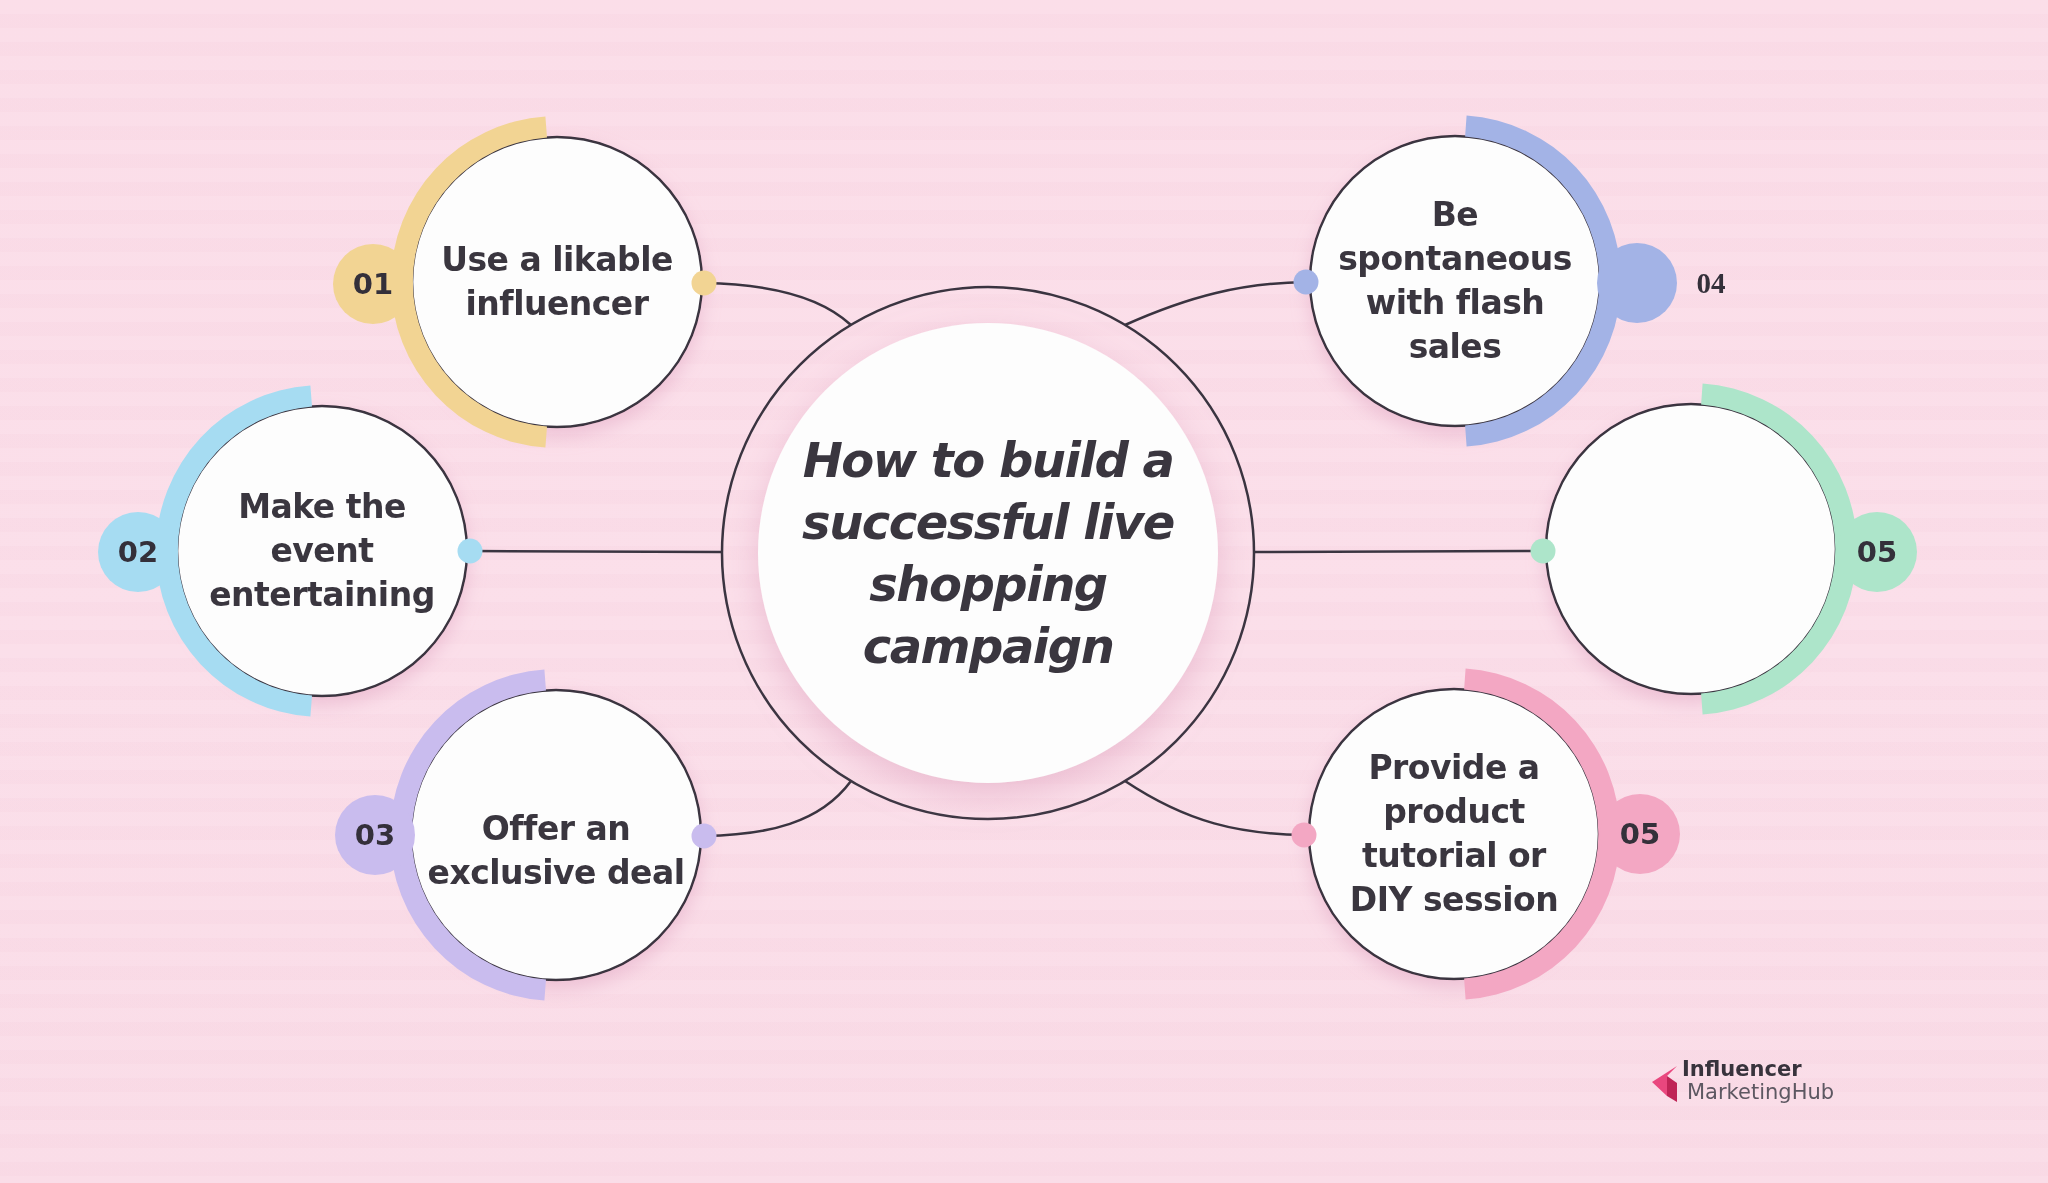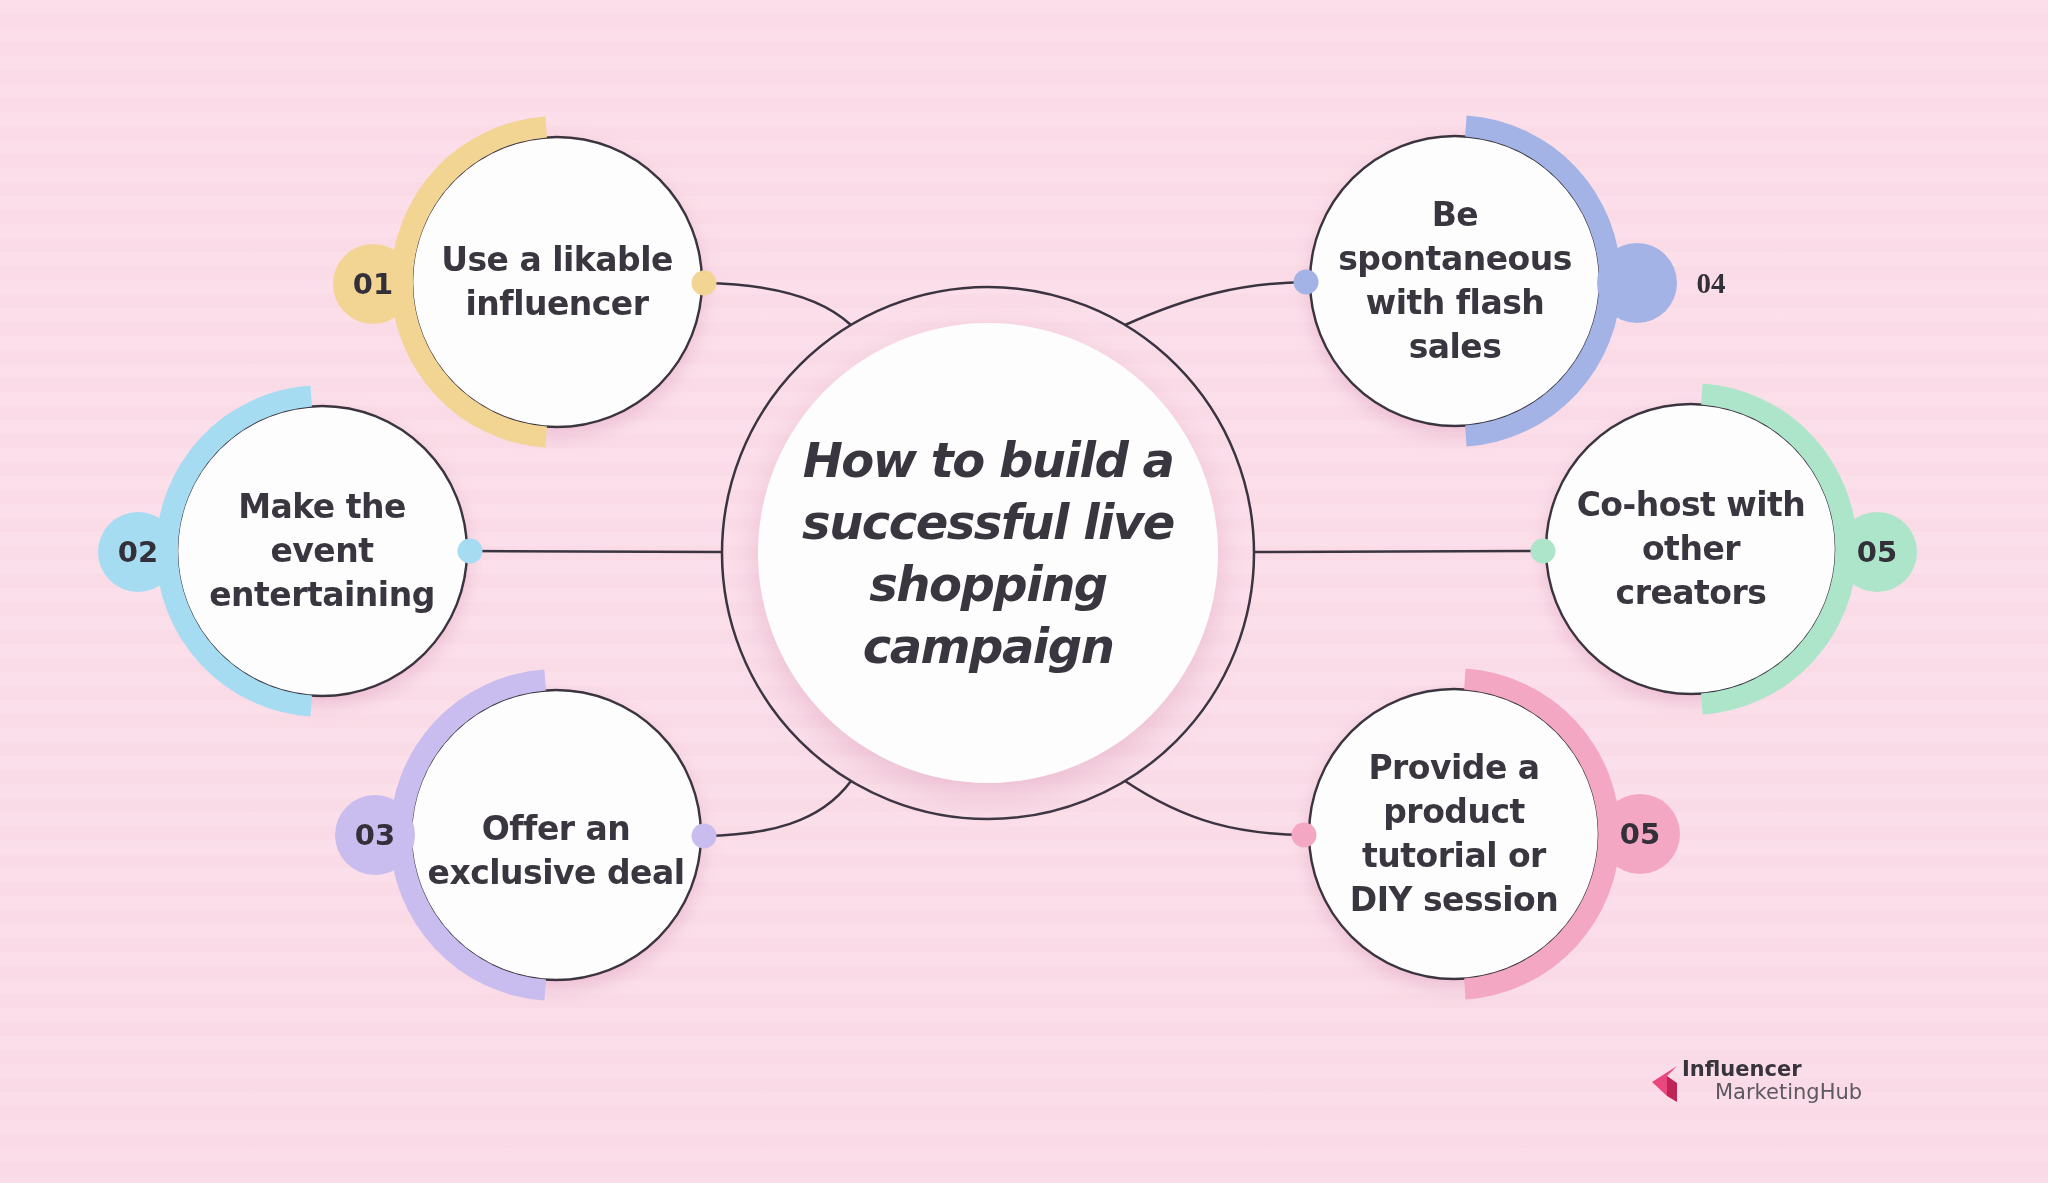--- a/index.html
+++ b/index.html
@@ -29,21 +29,21 @@
   .num{
     font-size:29px;font-weight:bold;letter-spacing:0;color:#34303a;
   }
   .logo{
     position:absolute;left:1652px;top:1058px;
     display:flex;align-items:flex-start;
   }
   .logo-icon{display:block;margin-top:8px;}
   .logo-text{margin-left:4px;display:flex;flex-direction:column;}
   .logo-l1{font-size:21px;font-weight:bold;color:#38333c;line-height:23px;}
-  .logo-l2{font-size:21px;font-weight:normal;color:#5d5862;line-height:23px;margin-left:33px;}
+  .logo-l2{font-size:21px;font-weight:normal;color:#5d5862;line-height:23px;margin-left:5px;}
 </style>
 </head>
 <body>
 
 <div class="canvas">
 
   <svg class="art" width="2048" height="1183" viewBox="0 0 2048 1183">
     <defs>
       <filter id="shC" x="-30%" y="-30%" width="160%" height="160%">
         <feDropShadow dx="0" dy="12" stdDeviation="16" flood-color="#dd9ebc" flood-opacity="0.5"></feDropShadow>
@@ -105,23 +105,20 @@
 influencer</div>
   <div class="txt label" style="left:322px;top:551px;">Make the
 event
 entertaining</div>
   <div class="txt label" style="left:556px;top:835px;margin-top:16px;">Offer an
 exclusive deal</div>
   <div class="txt label" style="left:1455px;top:281px;">Be
 spontaneous
 with flash
 sales</div>
-  <div class="txt label" style="left:1691px;top:549px;">Co-host with
-other
-creators</div>
   <div class="txt label" style="left:1454px;top:834px;">Provide a
 product
 tutorial or
 DIY session</div>
 
   <div class="txt num" style="left:373px;top:284px;">01</div>
   <div class="txt num" style="left:138px;top:552px;">02</div>
   <div class="txt num" style="left:375px;top:835px;">03</div>
   <div class="txt num" style="left:1711px;top:283px;font-family:Liberation Serif, serif;">04</div>
   <div class="txt num" style="left:1877px;top:552px;">05</div>

